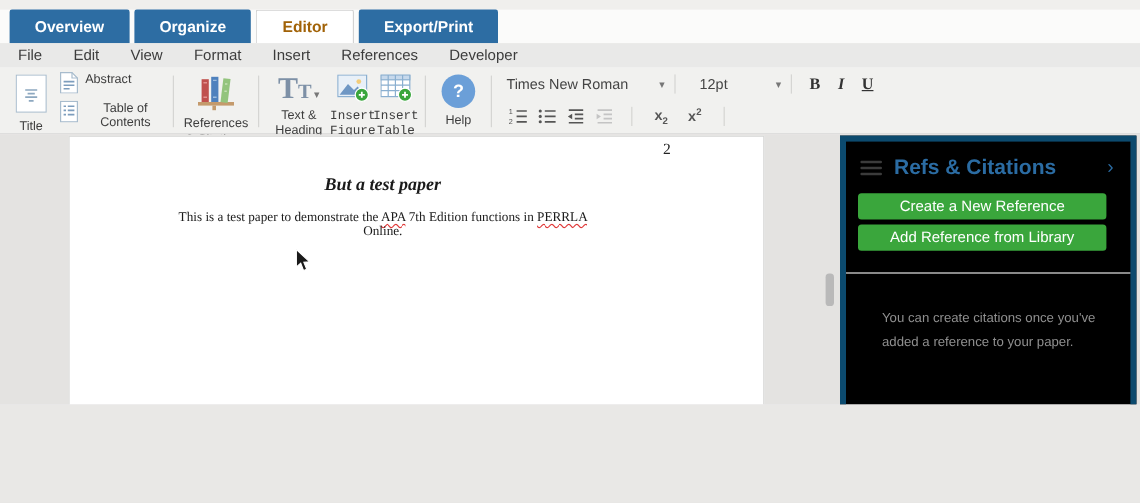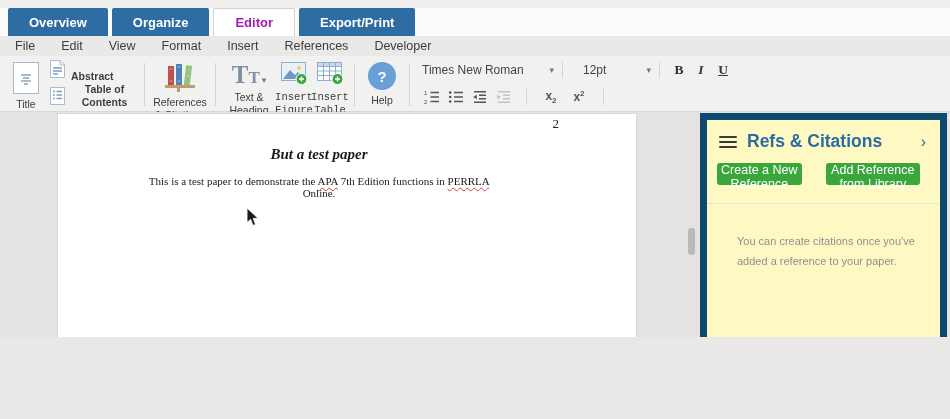--- a/index.html
+++ b/index.html
@@ -6,39 +6,39 @@
   html,body { background:#e9e8e6; }
   .app{ position:relative; width:950px; height:337px; background:#f0efed;
         font-family:"Liberation Sans", sans-serif; overflow:hidden; }
 
   
   .tabbar{ position:absolute; top:8px; left:0; right:0; height:28px;
            background:#fbfbfa; display:flex; padding-left:8px; gap:4px; }
   .tab{ height:28px; display:flex; align-items:center; justify-content:center;
         padding:0 21px; background:#2d6da3; color:#fff; font-size:13px;
         font-weight:bold; border-radius:2px 2px 0 0; cursor:pointer; }
-  .tab.active{ background:#fff; color:#a21caf; border:1px solid #d2d2d2; border-bottom:none; }
+  .tab.active{ background:#fff; color:#a16207; border:1px solid #d2d2d2; border-bottom:none; }
 
   
   .menubar{ position:absolute; top:36px; left:0; right:0; height:20px;
             background:#e9e9e8; display:flex; align-items:center;
             font-size:12.5px; color:#3c3c3c; padding-left:2px; }
   .menubar .mitem{ padding:0 13px; cursor:pointer; }
 
   
   .toolbar{ position:absolute; top:56px; left:0; right:0; height:56px;
             background:#f1f1ef; border-bottom:1px solid #d9d9d9;
             display:flex; align-items:stretch; padding:4px 6px 2px 6px; }
   .tb-label{ font-size:10.5px; color:#3d3d3d; line-height:1.2; text-align:center; }
   .tb-col{ display:flex; flex-direction:column; align-items:center;
            justify-content:space-between; padding:2px 0; cursor:pointer; }
   .tb-sep{ width:1px; background:#d5d5d3; margin:3px 6px; }
   .tb-titlepage{ width:40px; }
   .tb-stack{ width:92px; display:flex; flex-direction:column; justify-content:space-around; padding-left:4px; }
-  .tb-stack .srow{ display:flex; align-items:flex-end; gap:6px; cursor:pointer;font-weight:bold; }
+  .tb-stack .srow{ display:flex; align-items:flex-start; gap:6px; cursor:pointer; }
   .tb-refs{ width:58px; } .tb-tt{ width:54px; }
   .tb-fig,.tb-tbl{ width:36px;font-family:Liberation Mono, monospace; }
   .tb-help{ width:42px; }
   .help-circle{ width:28px; height:28px; border-radius:50%; background:#6b9fd8;
                 color:#fff; font-weight:bold; font-size:15px; display:flex;
                 align-items:center; justify-content:center; }
   .tt-glyph{ font-family:"Liberation Serif", serif; color:#7d90a6; font-size:25px;
              line-height:26px; font-weight:bold; }
   .tt-glyph .small{ font-size:17px; }
   .tt-caret{ font-size:9px; color:#777; margin-left:2px; }
@@ -72,27 +72,27 @@
   .doc-heading{ padding-top:32px; font-size:15px; font-weight:bold;font-style:italic; }
   .doc-para{ margin-top:12px; font-size:11px; }
   .sp{ text-decoration: underline wavy #e03a3a; text-decoration-thickness:1px;
        text-underline-offset:2px; }
   .scroll-thumb{ position:absolute; left:688px; top:116px; width:7px; height:27px;
                  background:#b9b9b9; border-radius:3px; cursor:pointer; }
   .cursor{ position:absolute; left:246px; top:96px; pointer-events:none; }
 
   
   .sidebar{ position:absolute; left:700px; top:1px; width:247px; height:296px;
-            background:#fef9c3; border:7px solid #0c4a6e; }
+            background:#000000; border:5px solid #0c4a6e; }
   .sb-header{ display:flex; align-items:center; padding:11px 12px 5px 12px; }
   .hamburger{ display:flex; flex-direction:column; gap:3px; width:18px; cursor:pointer; }
   .hamburger i{ display:block; height:2px; background:#3b3b3b; border-radius:1px; }
   .sb-title{ flex:1; margin-left:10px; font-size:17.5px; font-weight:bold; color:#2b6ca3; }
   .sb-chevron{ color:#2b6ca3; font-size:16px; line-height:1; cursor:pointer; padding:0 2px; }
-  .sb-buttons{ padding:6px 20px 0 10px; display:flex; flex-direction:row; gap:24px; }
+  .sb-buttons{ padding:6px 20px 0 10px; display:flex; flex-direction:column; gap:4px; }
   .green-btn{ height:22px; background:#3aa63c; border:none; border-radius:3px;
               color:#fff; font-size:12.5px; cursor:pointer;
               font-family:"Liberation Sans", sans-serif; }
   .sb-div{ margin-top:18px; border-top:1px solid #e3e3e3; }
   .sb-info{ padding:28px 6px 0 30px; font-size:11px; color:#8f8f8f; line-height:1.8; }
   .sb-info p + p{ margin-top:15px; }
 </style>
 </head>
 <body>
 

